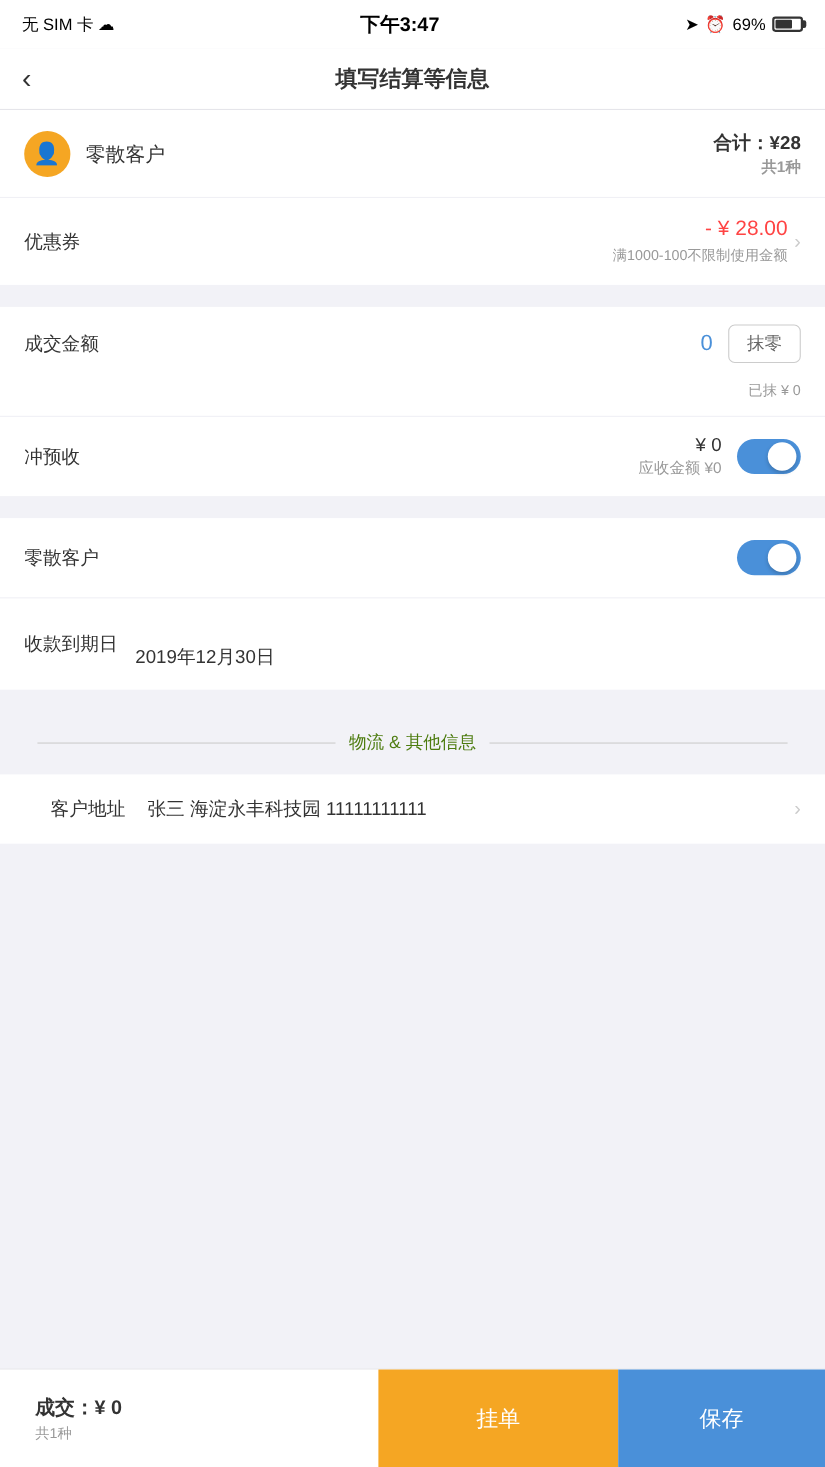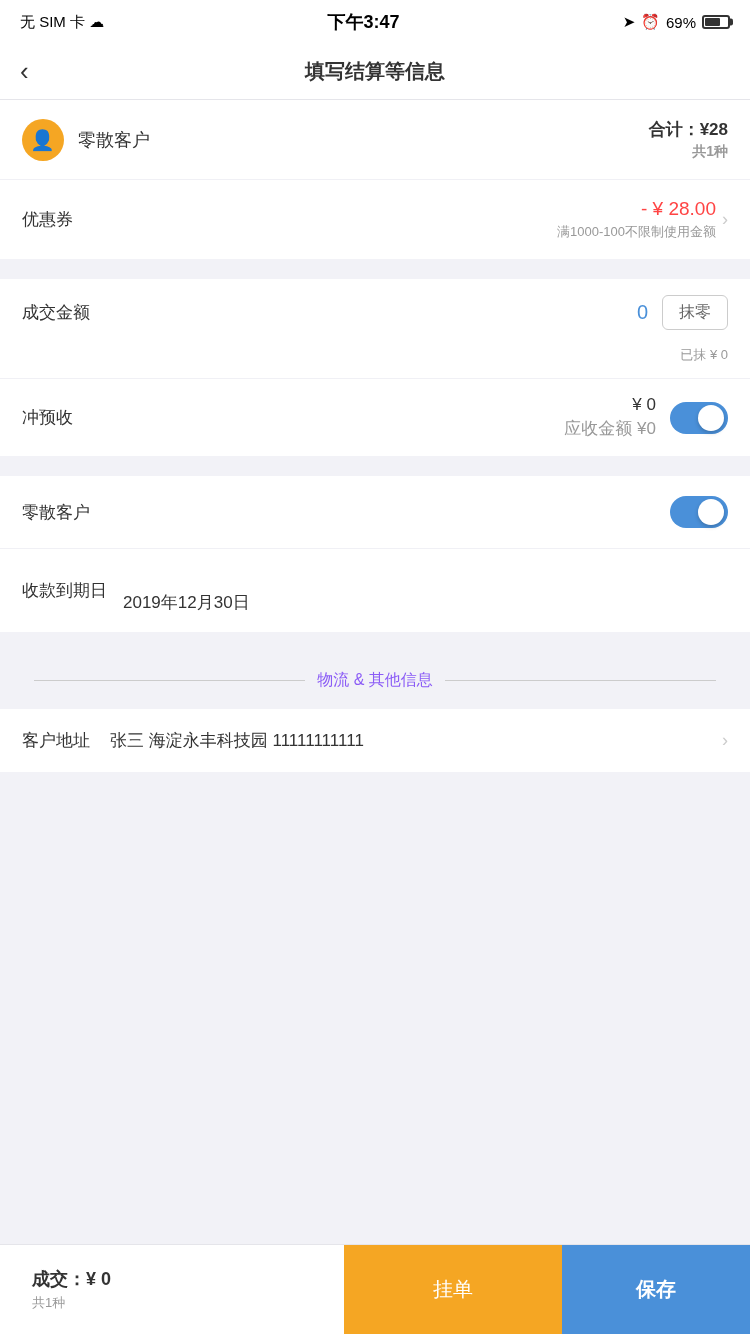--- a/index.html
+++ b/index.html
@@ -111,21 +111,21 @@
     .amount-sub { font-size: 13px; color: #999; padding: 0 22px 14px; text-align: right; }
 
     .prepay-row {
       display: flex; align-items: center; justify-content: space-between;
       padding: 16px 22px;
       border-top: 1px solid #f0f0f5;
     }
     .prepay-right { display: flex; align-items: center; gap: 14px; }
     .prepay-values { text-align: right; }
     .prepay-amount { font-size: 17px; color: #333; }
-    .prepay-receivable { font-size: 17px; color: #999; margin-top: 2px; }
+    .prepay-receivable { font-size: 14px; color: #999; margin-top: 2px; }
 
     
     .toggle {
       width: 58px; height: 32px; border-radius: 16px;
       background: #4a90d9; position: relative; cursor: pointer;
       transition: background 0.2s;
     }
     .toggle-knob {
       width: 26px; height: 26px; border-radius: 50%; background: #fff;
       position: absolute; top: 3px; right: 4px;
@@ -147,33 +147,34 @@
       border-top: 1px solid #f0f0f5;
     }
     .due-date-label { font-size: 17px; color: #333; margin-right: 16px; }
     .due-date-value { font-size: 17px; color: #333; margin-top: 24px; }
 
     
     .logistics-section { background: #f2f2f7; margin-bottom: 0; }
     .logistics-divider {
       display: flex; align-items: center; justify-content: center;
       padding: 18px 22px;
-      color: #8b5cf6; font-size: 16px;
+      color: #4d7c0f; font-size: 16px;
       position: relative;
     }
     .logistics-divider::before,
     .logistics-divider::after {
       content: ''; flex: 1; height: 1px; background: #ccc; margin: 0 12px;
     }
 
     
     .address-section { background: #fff; margin-bottom: 10px; }
     .address-row {
       display: flex; align-items: center; justify-content: center;
       padding: 20px 22px;
+      margin-left: 24px;
     }
     .address-label { font-size: 17px; color: #333; min-width: 80px; }
     .address-value { font-size: 17px; color: #333; flex: 1; margin-left: 8px; }
 
     
     .bottom-bar {
       position: fixed; bottom: 0; left: 0; width: 750px; height: 90px;
       background: #fff;
       display: flex; align-items: center;
       border-top: 1px solid #e5e5ea;
@@ -185,21 +186,21 @@
     .bottom-deal span { font-size: 18px; font-weight: 600; }
     .bottom-count { font-size: 13px; color: #999; margin-top: 3px; }
     .btn-hold {
       height: 90px; width: 218px;
       background: #f5a623; border: none;
       font-size: 20px; color: #fff; font-weight: 500; cursor: pointer;
     }
     .btn-save {
       height: 90px; width: 188px;
       background: #4a90d9; border: none;
-      font-size: 20px; color: #fff; font-weight: 700; cursor: pointer;
+      font-size: 20px; color: #fff; font-weight: 400; cursor: pointer;
     }
   </style>
 </head>
 <body>
 
 <div class="status-bar">
   <div class="status-left">
     <span>无 SIM 卡 ☁</span>
   </div>
   <div class="status-center">下午3:47</div>

